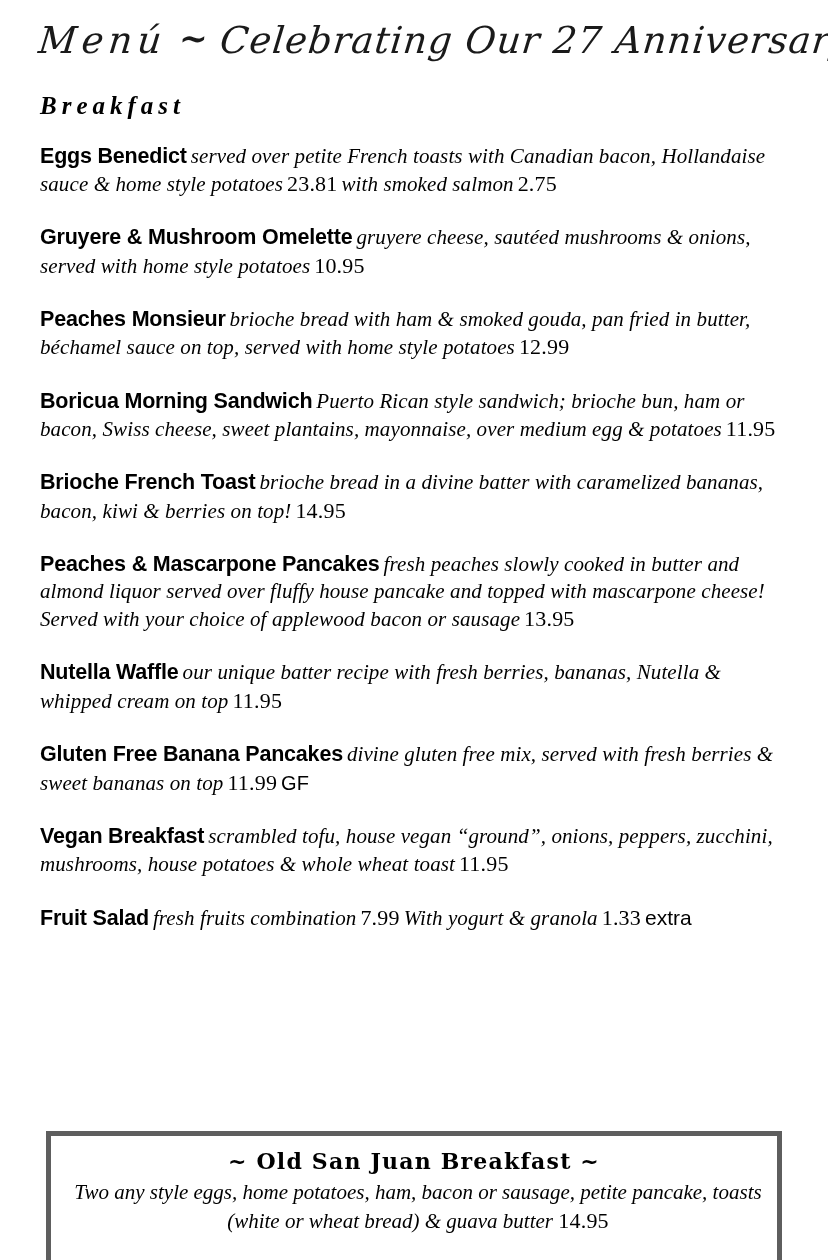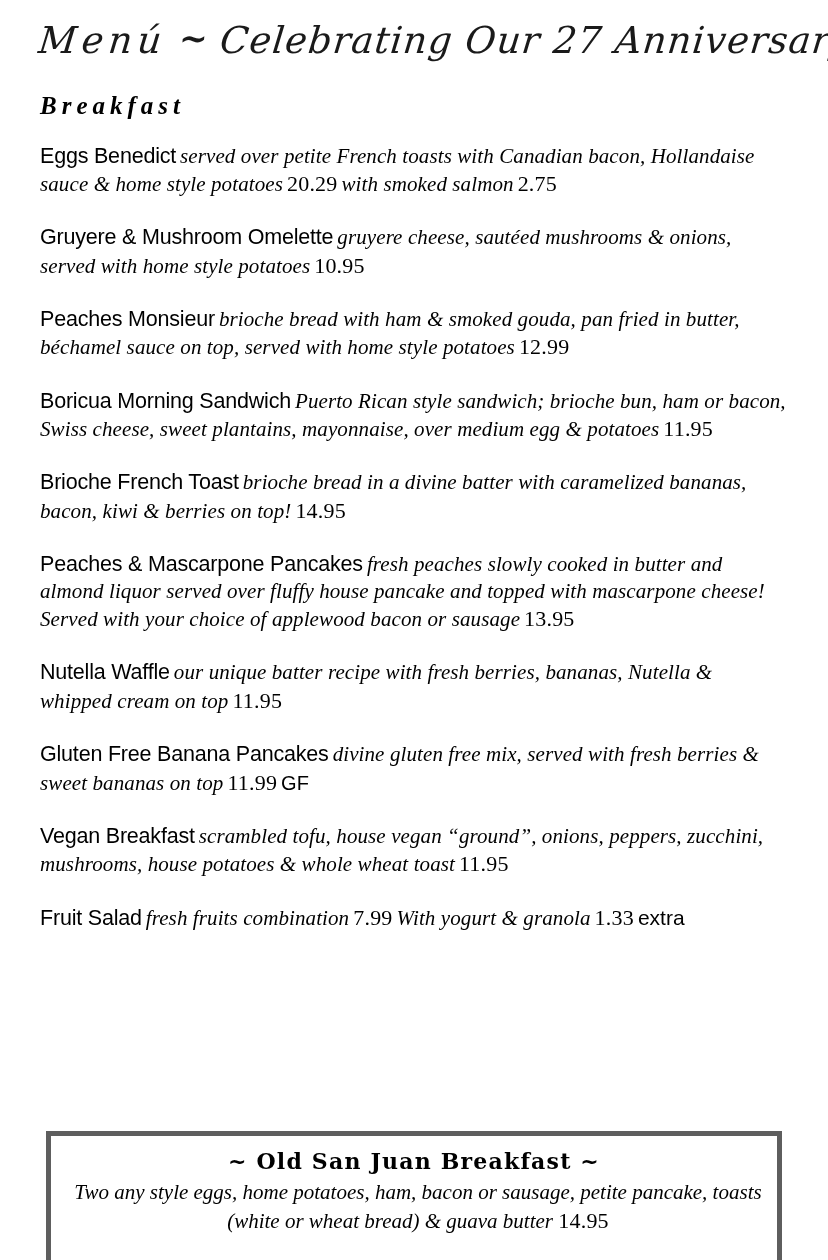--- a/index.html
+++ b/index.html
@@ -75,21 +75,21 @@
   }
   .item {
     margin-top: 26px;
     line-height: 1.28;
   }
   .item:first-child {
     margin-top: 23px;
   }
   .item-name {
     font-family: "Liberation Sans", sans-serif;
-    font-weight: 400;
+    font-weight: 700;
     font-size: 21.5px;
     letter-spacing: -0.2px;
     white-space: nowrap;
     text-align: right;
   }
   .item-desc {
     font-family: "Liberation Serif", serif;
     font-style: italic;
     font-size: 21px;
     letter-spacing: 0.1px;
@@ -155,21 +155,21 @@
     <span>Celebrating Our 27 Anniversary</span>
   </h1>
 
   <h2 class="section-heading">Breakfast</h2>
 
   <ul class="items">
 
     <li class="item">
       <span class="item-name">Eggs Benedict</span>
       <span class="item-desc">served over petite French toasts with Canadian bacon, Hollandaise sauce &amp; home style potatoes</span>
-      <span class="price">20.29</span>
+      <span class="price">23.81</span>
       <span class="item-desc">with smoked salmon</span>
       <span class="price">2.75</span>
     </li>
 
     <li class="item">
       <span class="item-name">Gruyere &amp; Mushroom Omelette</span>
       <span class="item-desc">gruyere cheese, sautéed mushrooms &amp; onions, served with home style potatoes</span>
       <span class="price">10.95</span>
     </li>
 

